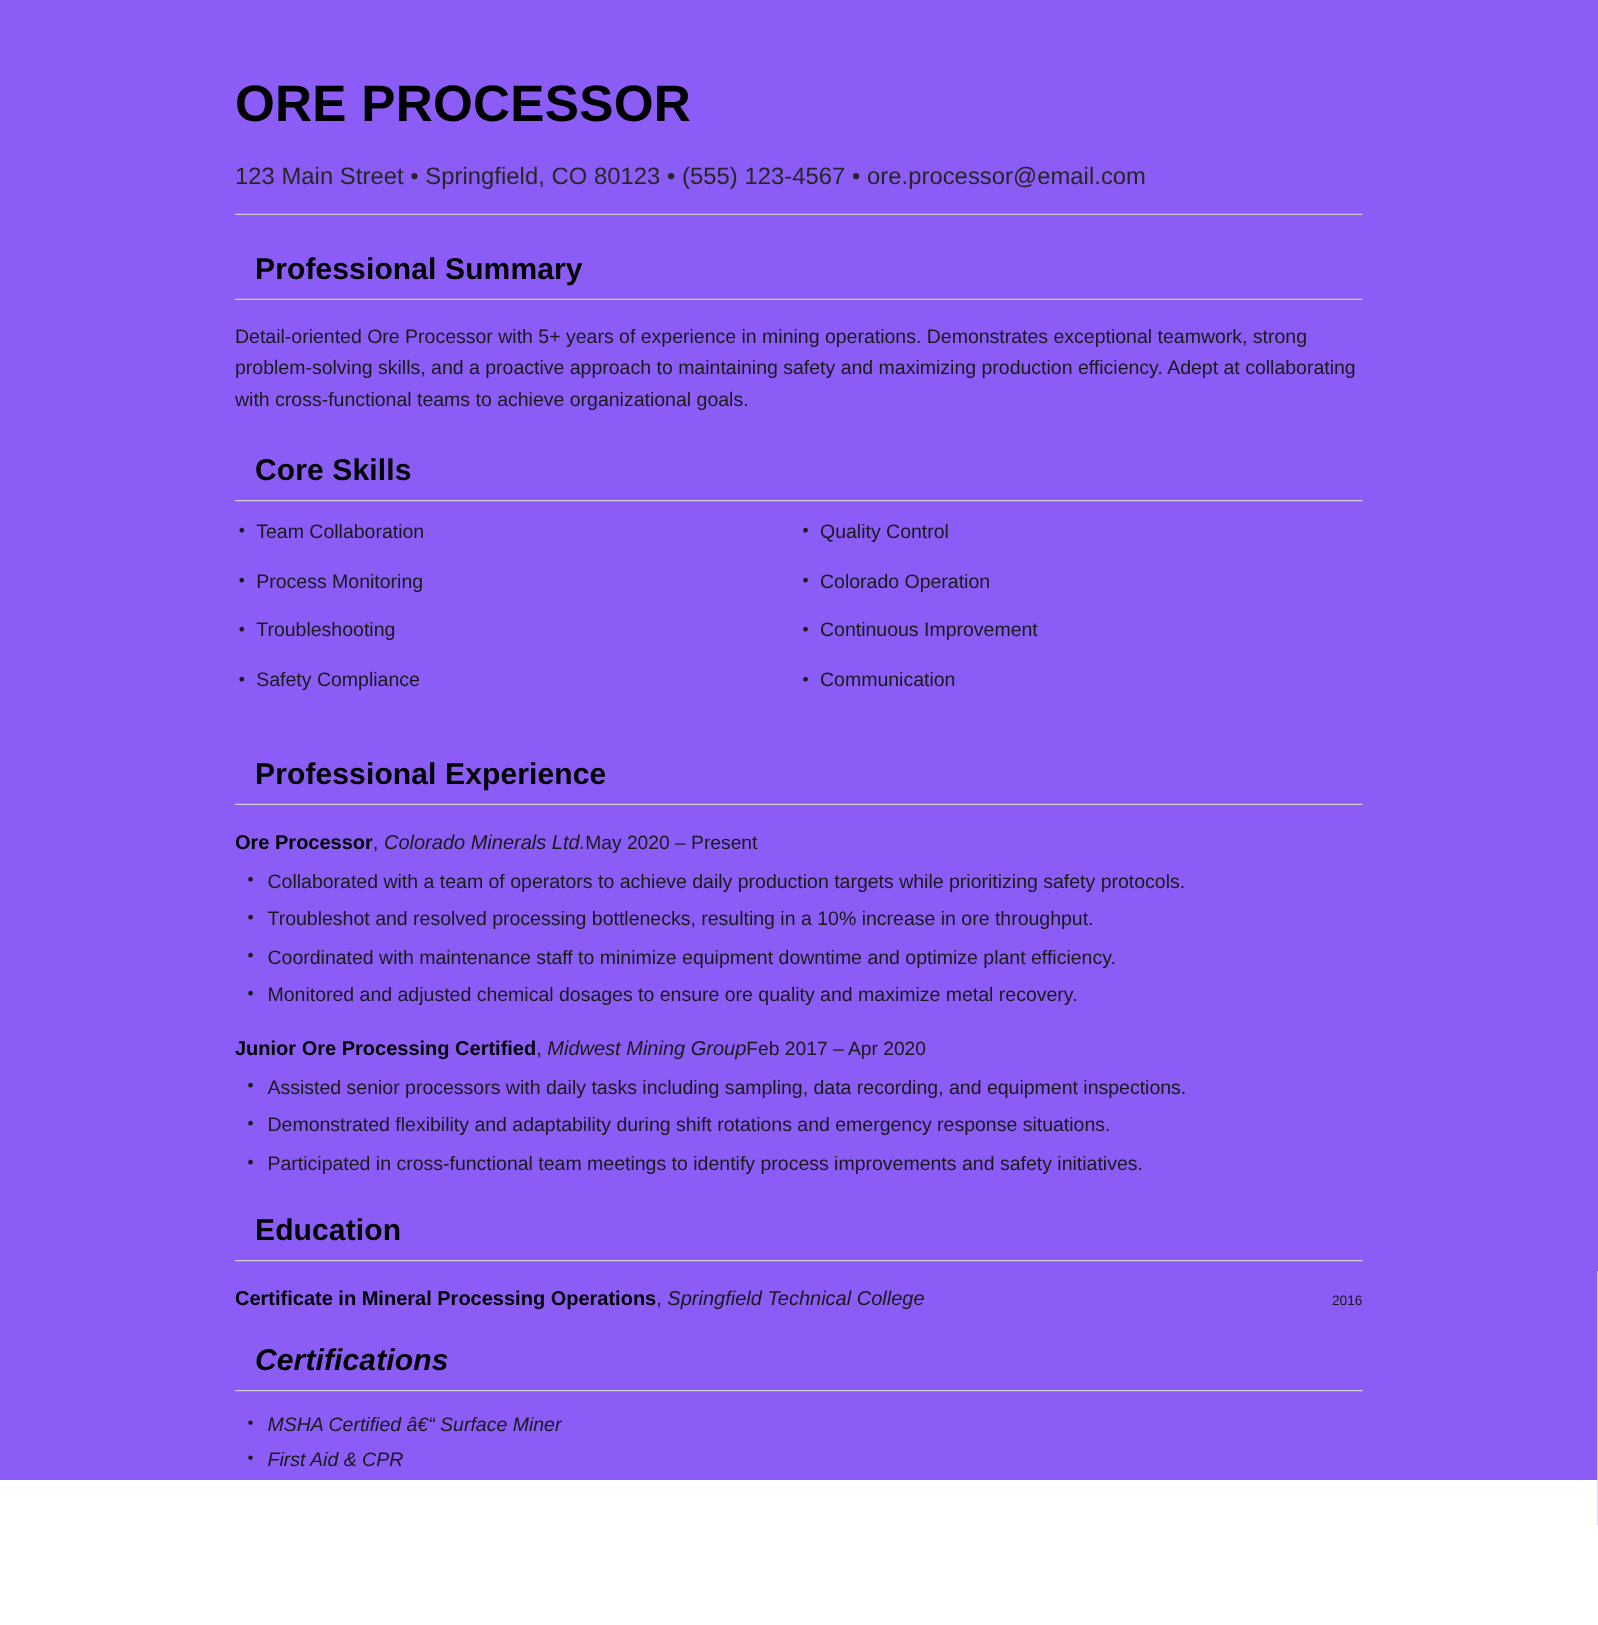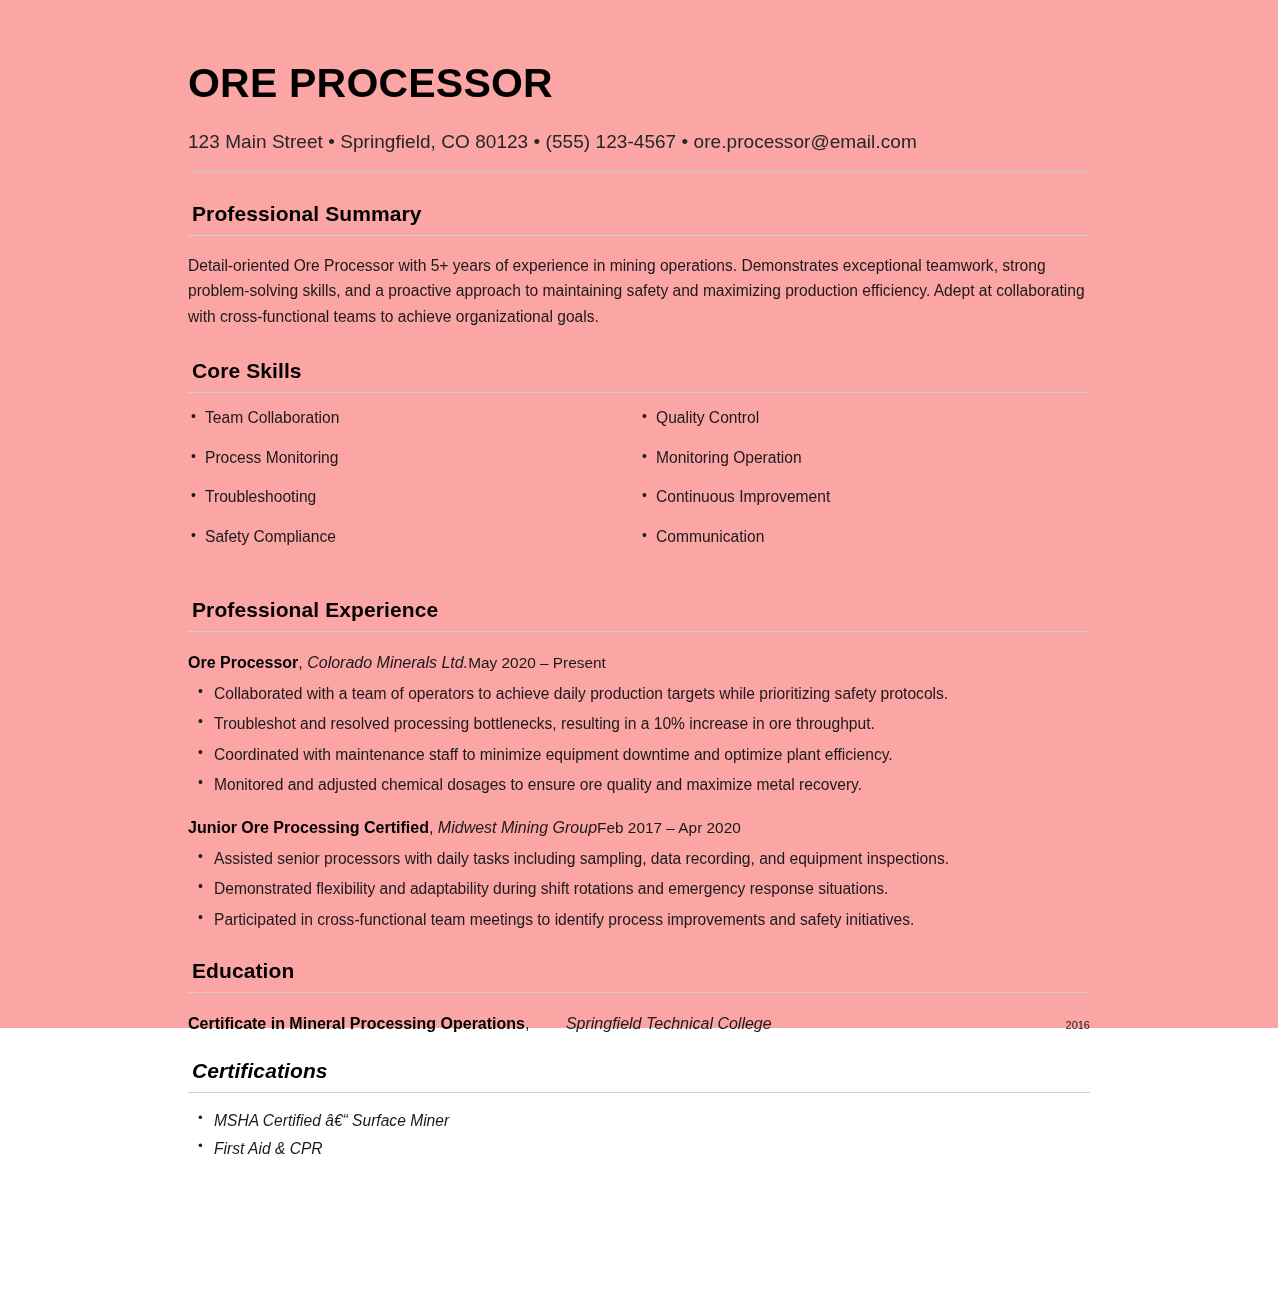--- a/index.html
+++ b/index.html
@@ -10,25 +10,25 @@
   body {
     width: 1278px;
     height: 1300px;
     font-family: "Liberation Sans", sans-serif;
     color: #1a1a1a;
     -webkit-font-smoothing: antialiased;
   }
 
   .page {
     width: 1278px;
-    height: 1028px;
+    height: 1184px;
     box-sizing: border-box;
     padding: 0;
     position: relative;
-    background: #fca5a5;
+    background: #8b5cf6;
   }
 
   .content {
     position: absolute;
     left: 188px;
     top: 0;
     width: 902px;
   }
 
   
@@ -59,24 +59,24 @@
   
   .section {
     margin-top: 30px;
   }
   .section.tight {
     margin-top: 26px;
     font-style: italic;
   }
 
   .section-title {
-    font-size: 21px;
+    font-size: 24px;
     font-weight: bold;
     color: #000000;
-    margin: 0 0 9px 4px;
+    margin: 0 0 9px 16px;
     letter-spacing: 0.1px;
   }
 
   .section-rule {
     border: 0;
     border-top: 1px solid #cfcfcf;
     margin: 0;
     width: 902px;
   }
 
@@ -193,21 +193,20 @@
     color: #000000;
   }
   .edu-sep {
     font-size: 16px;
     color: #1a1a1a;
   }
   .edu-school {
     font-size: 16px;
     font-style: italic;
     color: #1a1a1a;
-    margin-left: 32px;
   }
   .edu-year {
     font-size: 11px;
     color: #1a1a1a;
     white-space: nowrap;
   }
 
   
   .cert-list {
     list-style: none;
@@ -255,21 +254,21 @@
           <ul>
             <li>Team Collaboration</li>
             <li>Process Monitoring</li>
             <li>Troubleshooting</li>
             <li>Safety Compliance</li>
           </ul>
         </div>
         <div class="skills-col">
           <ul>
             <li>Quality Control</li>
-            <li>Monitoring Operation</li>
+            <li>Colorado Operation</li>
             <li>Continuous Improvement</li>
             <li>Communication</li>
           </ul>
         </div>
       </div>
     </div>
 
     <div class="section">
       <h2 class="section-title">Professional Experience</h2>
       <hr class="section-rule">

